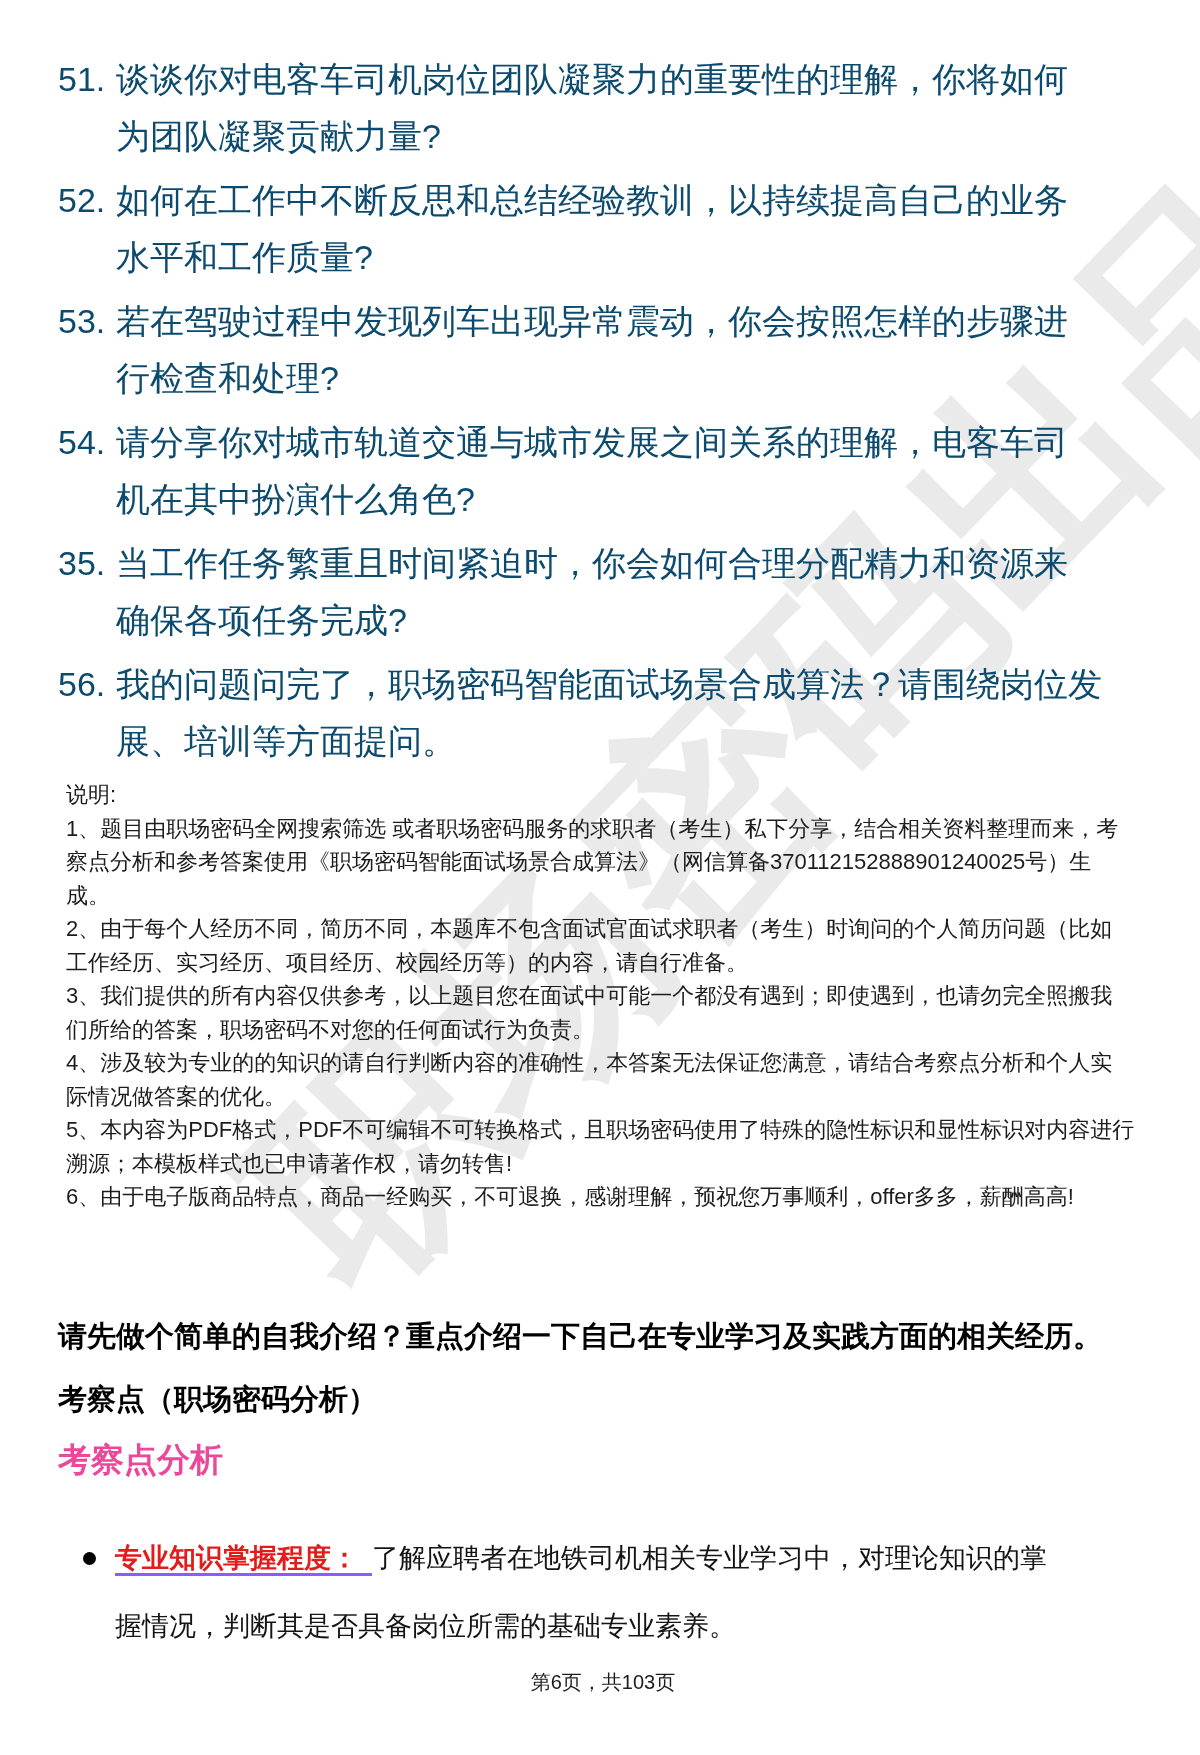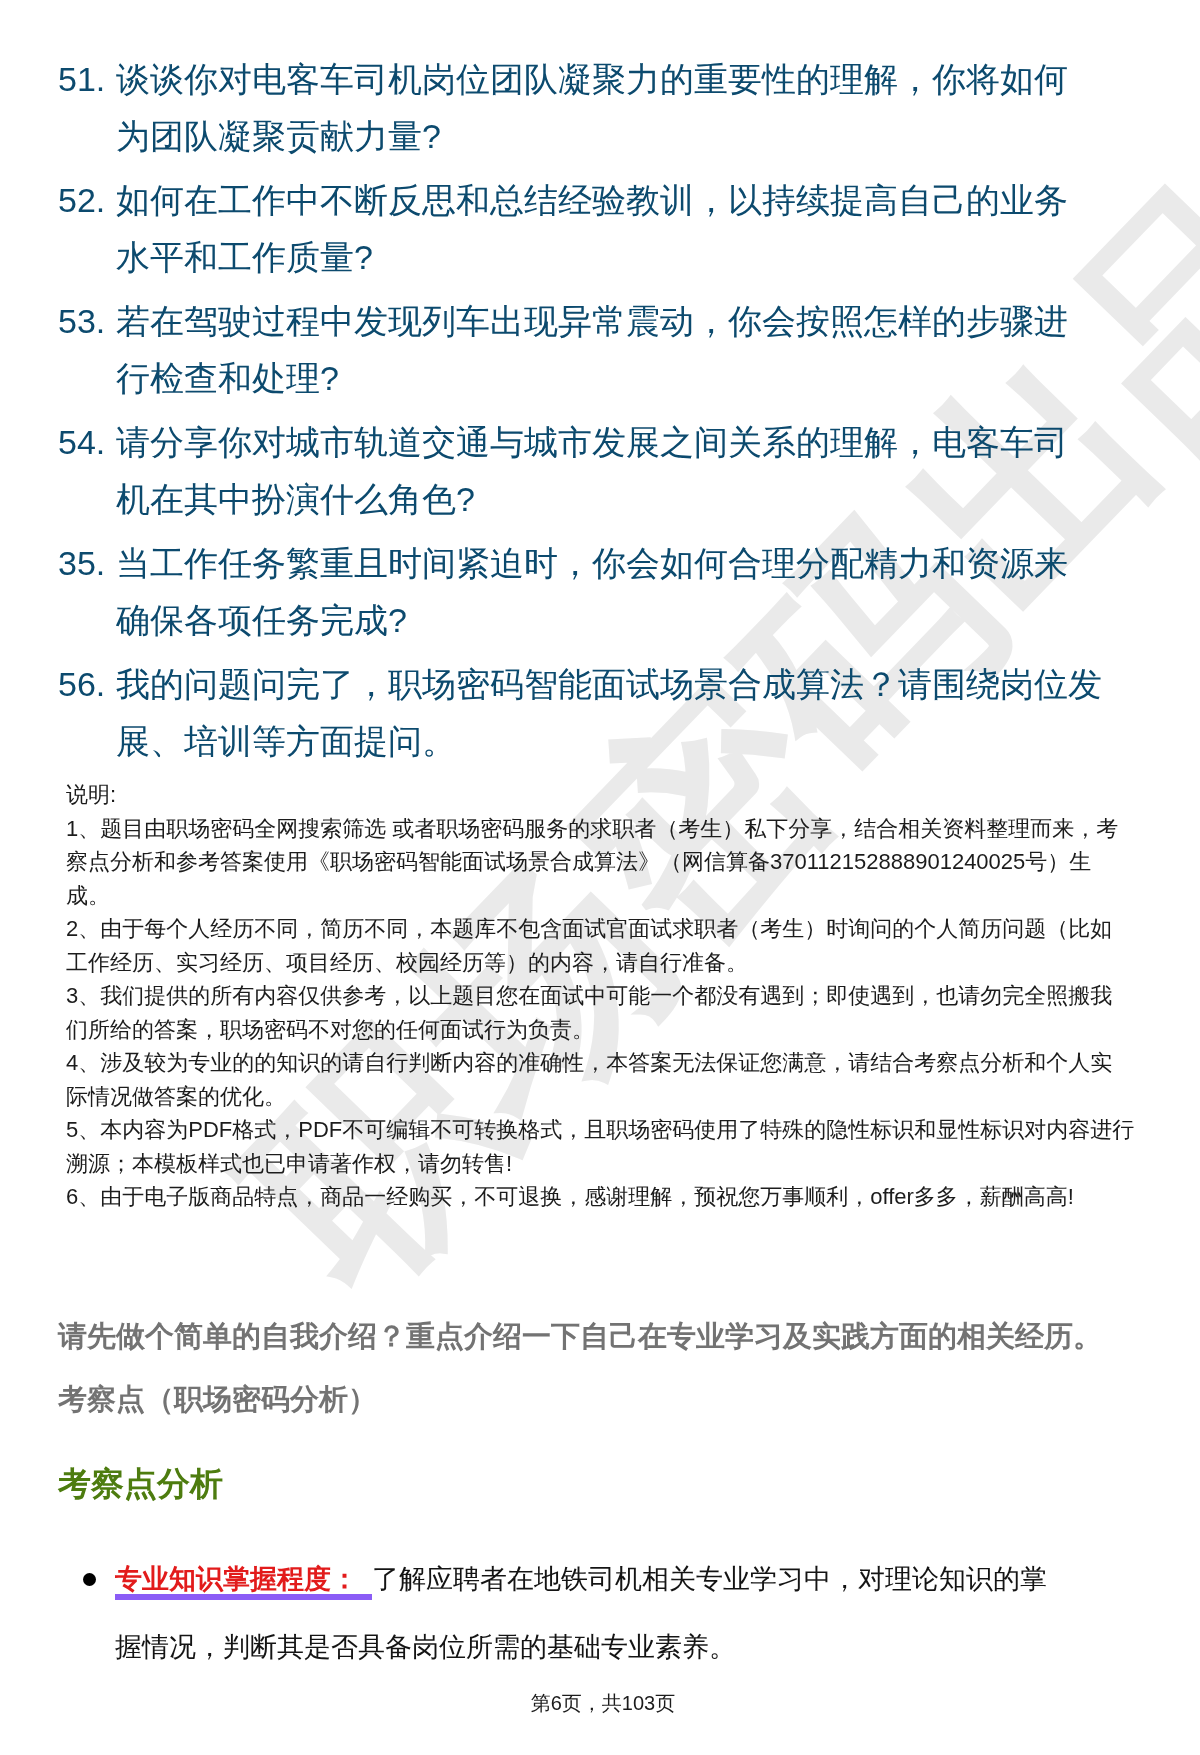--- a/index.html
+++ b/index.html
@@ -48,34 +48,35 @@
   
   .notes{
     font-size:22px;
     line-height:33.5px;
     white-space:pre-line;
     color:#1c1c1c;
     margin:8px;
   }
   
   .red-line{
-    color:#737373;
+    color:#000000;
     font-weight:700;
     font-size:29px;
     line-height:45px;
   }
   .red-line.intro{margin-top:100px;}
   .red-line.section{margin-top:18px;}
   
   .analysis-heading{
     font-size:33px;
     font-weight:700;
     line-height:48px;
-    color:#4d7c0f;
-    margin-top:38px;
+    color:#ec4899;
+    margin-top:17px;
+    font-family:Liberation Mono, monospace;
   }
   
   .bullet-item{
     display:flex;
     margin-top:37px;
     font-size:27px;
     line-height:68px;
   }
   .bullet-dot{
     flex:none;
@@ -83,21 +84,21 @@
     border-radius:50%;
     background:#000;
     margin:28px 19px 0 25px;
   }
   .bullet-body{
     flex:1;
   }
   .bullet-label{
     color:#e21b1b;
     font-weight:700;
-    border-bottom:6px solid #8b5cf6;
+    border-bottom:3px solid #8b5cf6;
     padding-right:14px;
   }
   .bullet-text{
     white-space:pre-line;
     color:#141414;
   }
   
   .footer{
     margin-top:2px;
     text-align:center;

